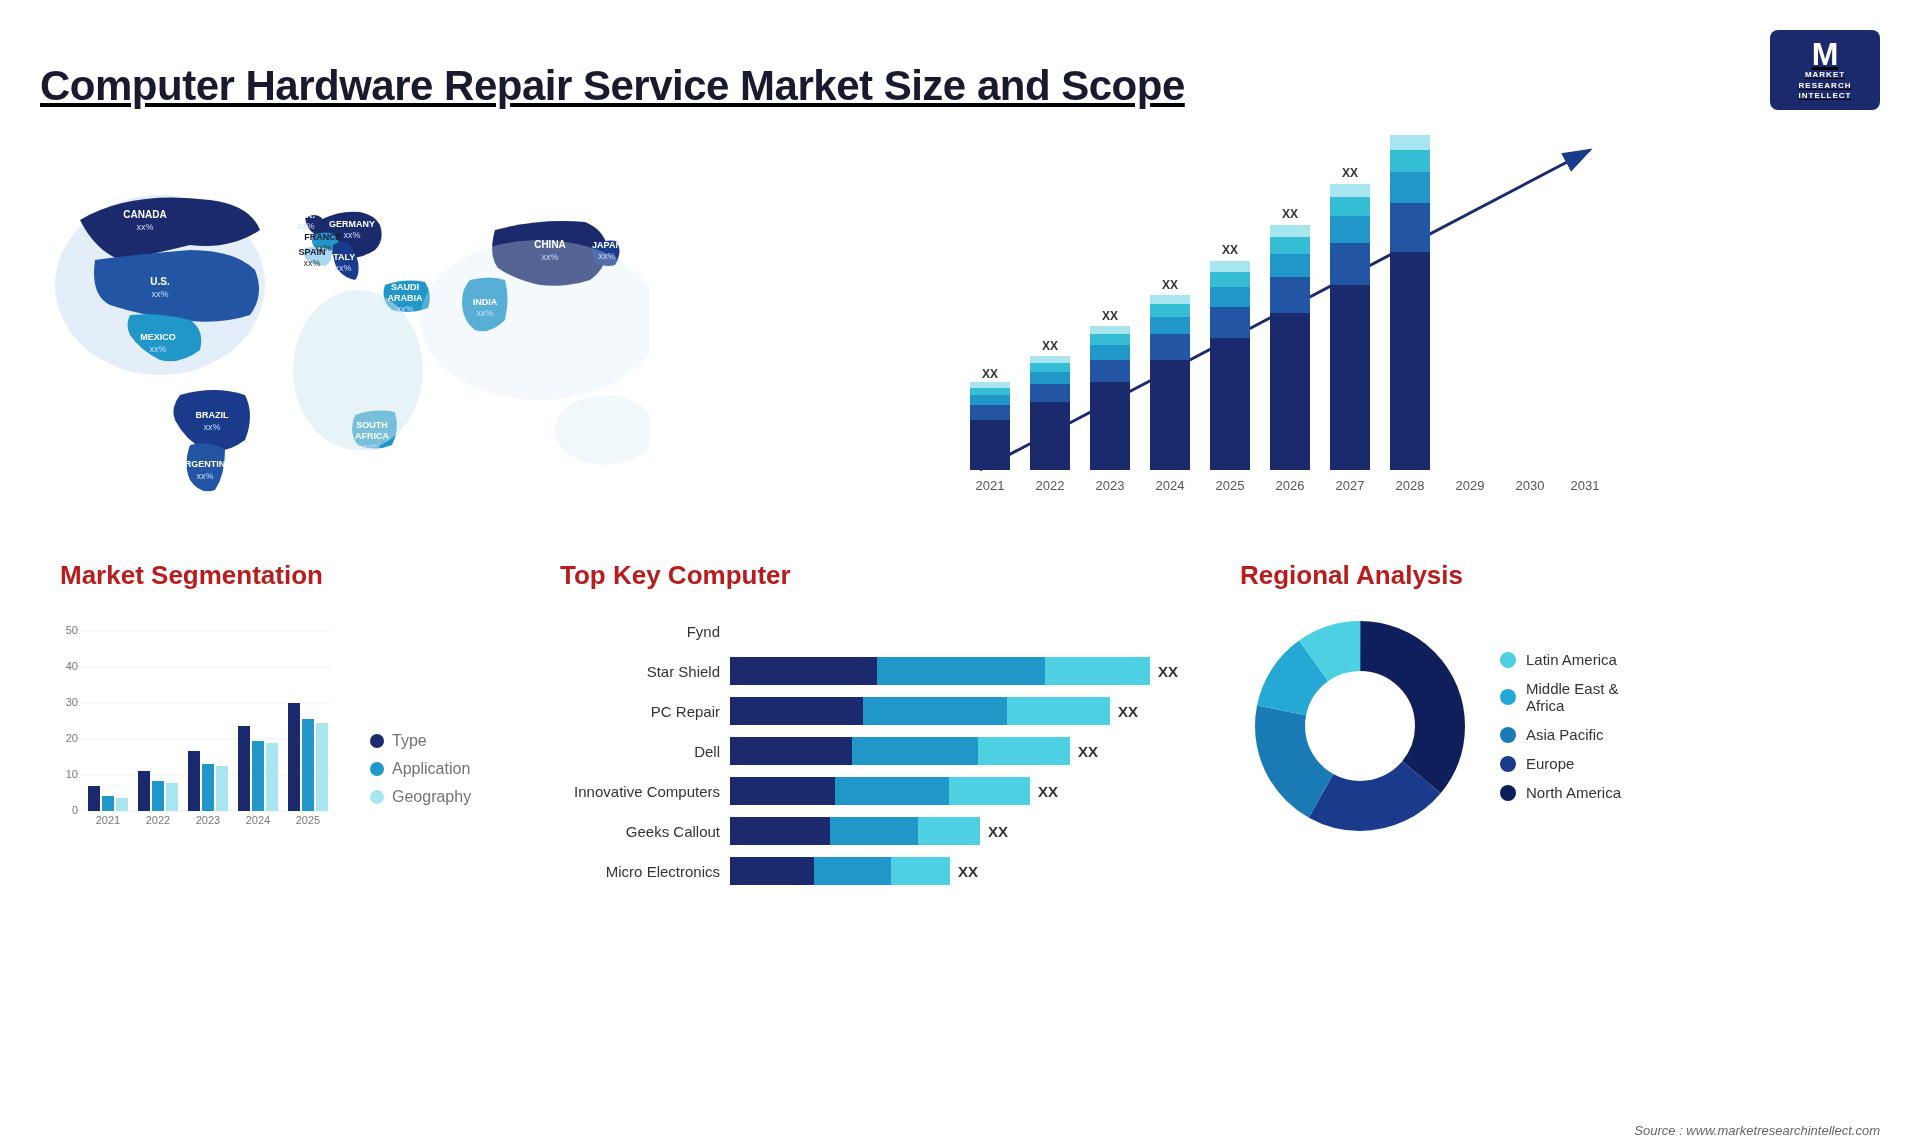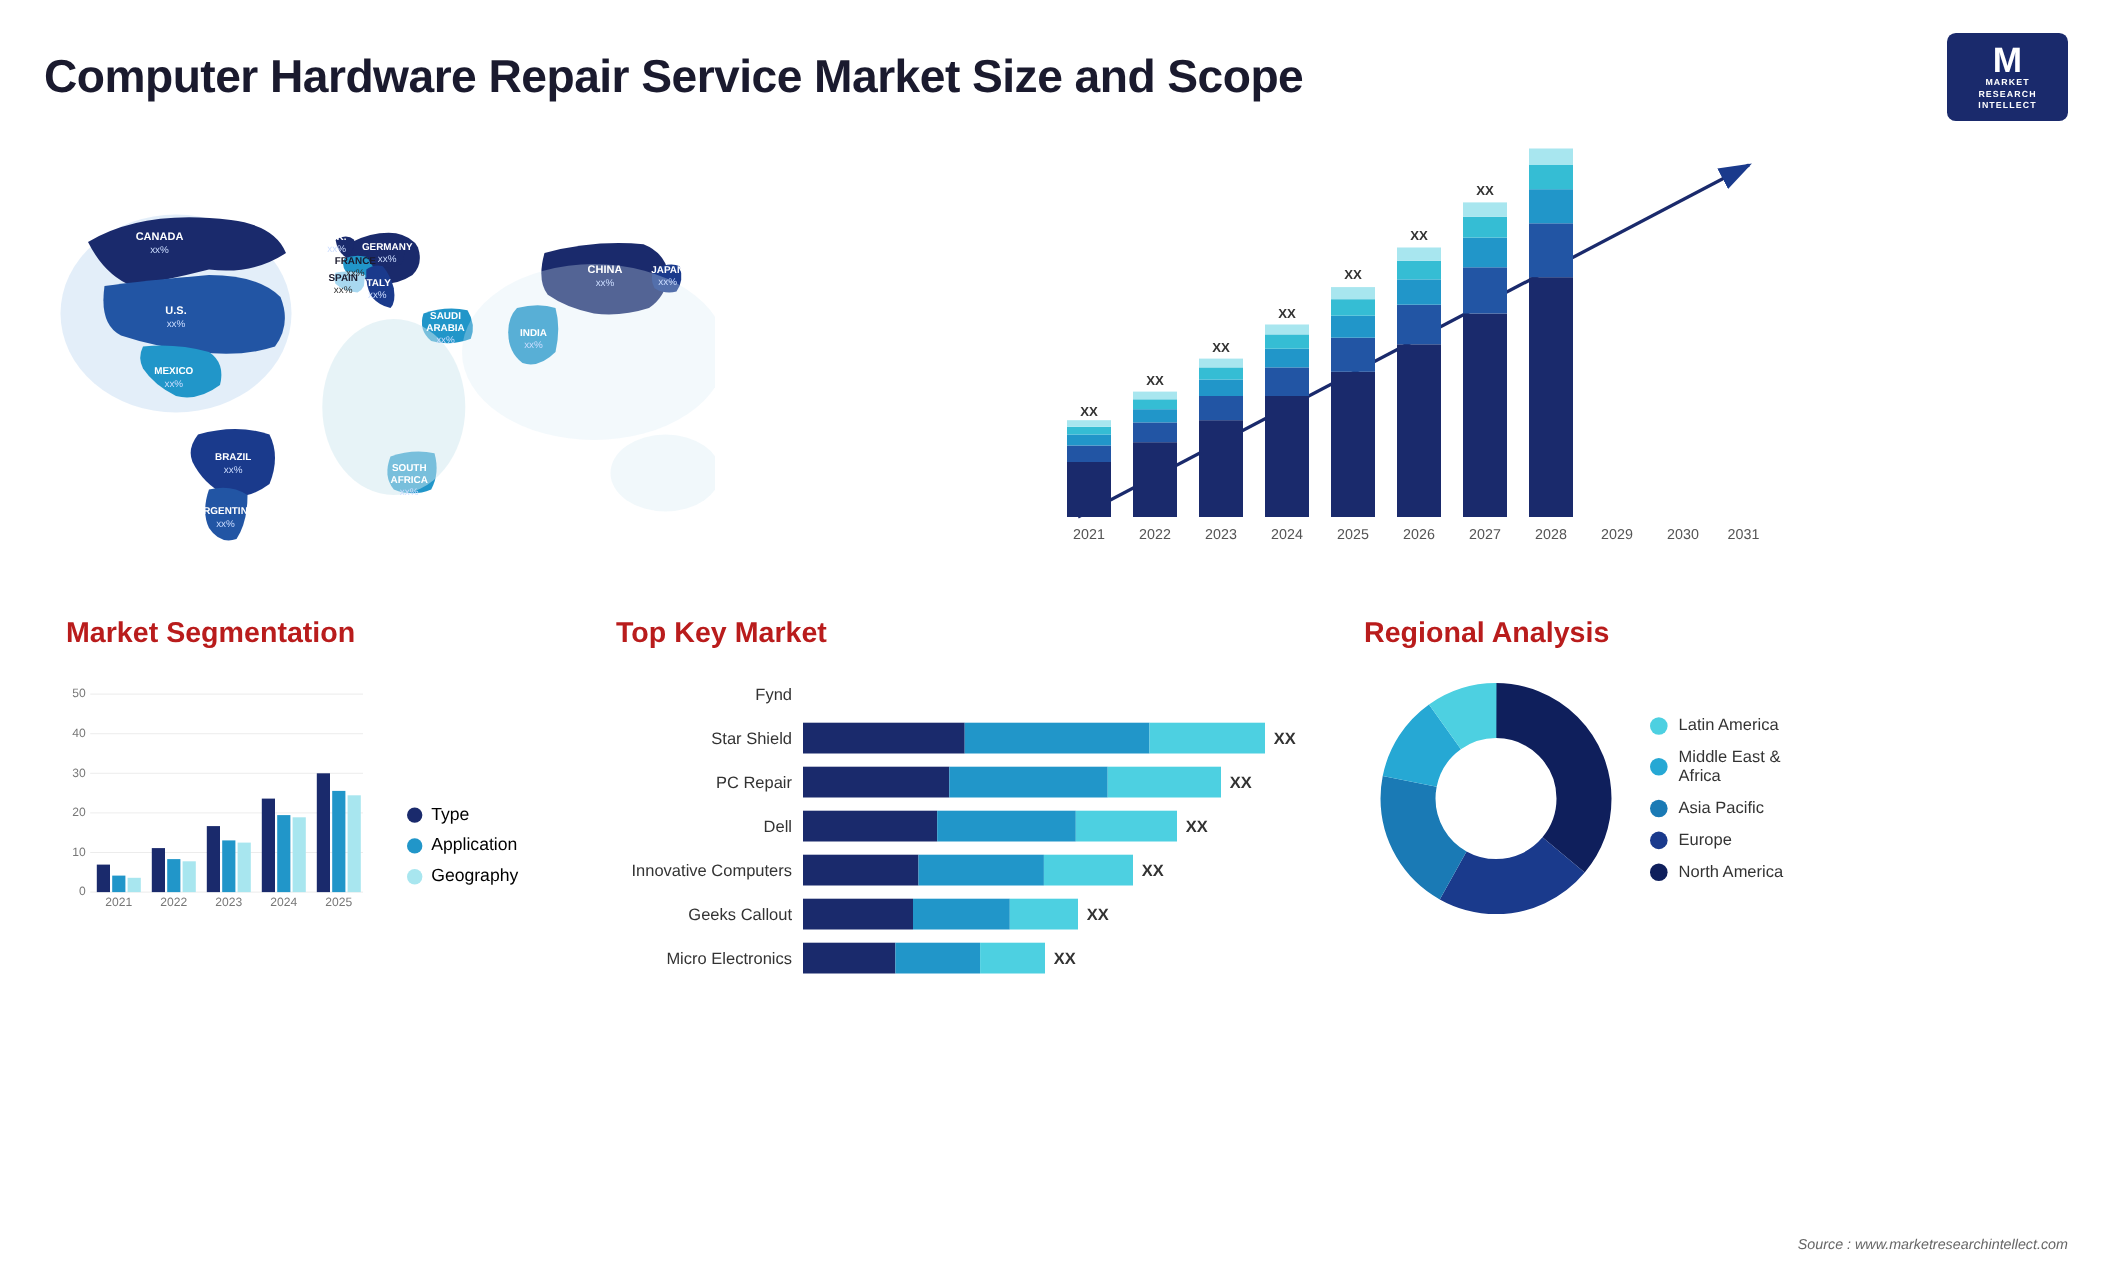--- a/index.html
+++ b/index.html
@@ -9,22 +9,23 @@
       background: #ffffff;
       font-family: 'Arial', sans-serif;
       overflow: hidden;
       position: relative;
     }
 
     
     .header {
       display: flex;
       justify-content: space-between;
-      align-items: center;
+      align-items: flex-end;
       padding: 30px 40px 10px 40px;
+      text-decoration: underline;
     }
     .page-title {
       font-size: 42px;
       font-weight: 700;
       color: #1a1a2e;
       letter-spacing: -0.5px;
     }
     .logo-area {
       display: flex;
       align-items: center;
@@ -125,21 +126,21 @@
       flex-direction: column;
       gap: 10px;
       justify-content: center;
       padding-bottom: 20px;
     }
     .legend-item {
       display: flex;
       align-items: center;
       gap: 8px;
       font-size: 16px;
-      color: #000000;
+      color: #737373;
       text-align: right;
     }
     .legend-dot {
       width: 14px;
       height: 14px;
       border-radius: 50%;
       flex-shrink: 0;
     }
 
     
@@ -489,21 +490,21 @@
           </div>
           <div class="legend-item">
             <div class="legend-dot" style="background:#a8e6ef"></div>
             <span>Geography</span>
           </div>
         </div>
       </div>
     </div>
 
     <div class="players-section">
-      <h2 class="section-title">Top Key Market</h2>
+      <h2 class="section-title">Top Key Computer</h2>
       <div class="players-chart">
 
         <div class="player-row">
           <div class="player-name">Fynd</div>
           <div class="player-bar-container">
             <div class="player-bar" style="width:0px"></div>
           </div>
         </div>
 
         <div class="player-row">

